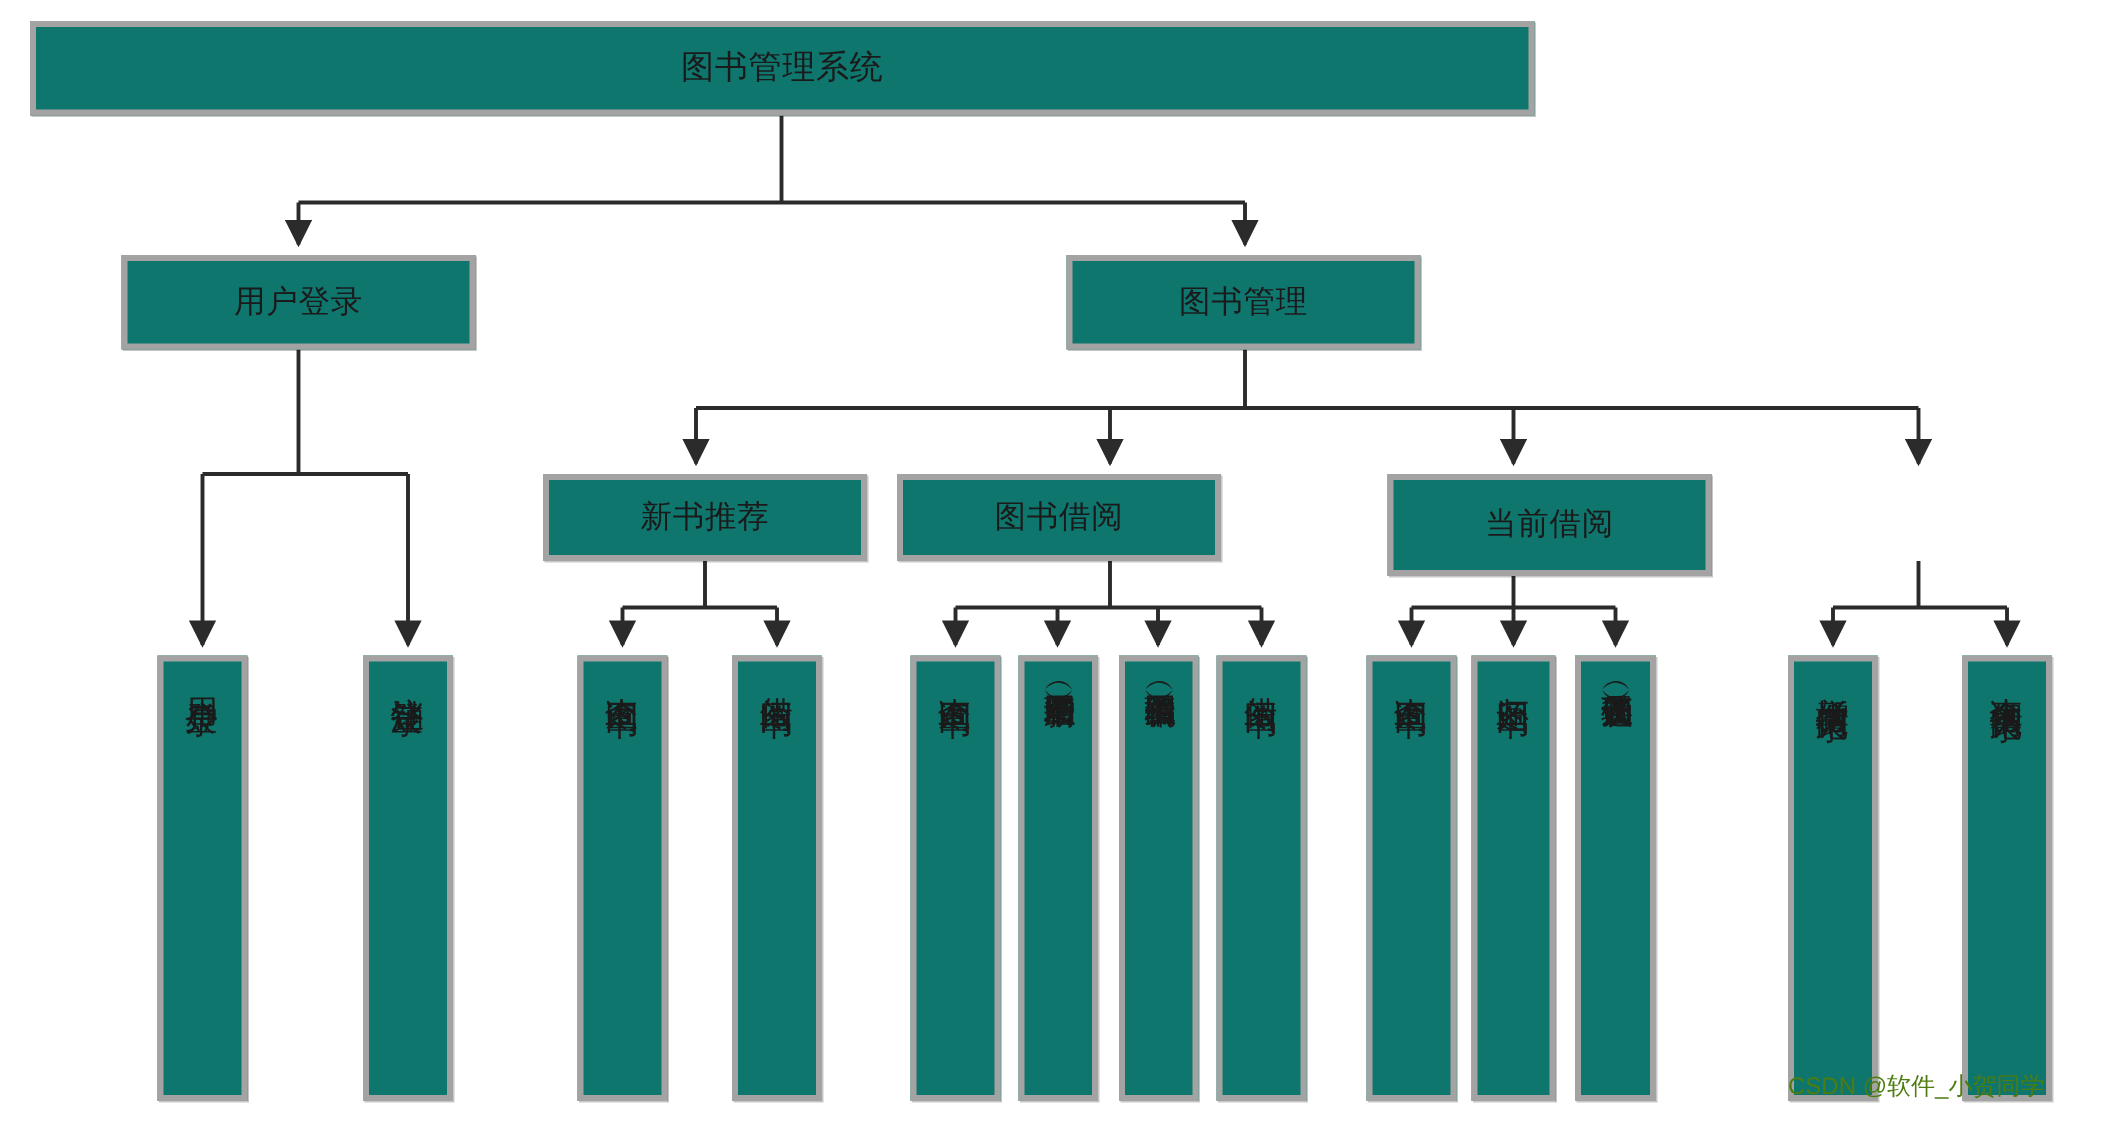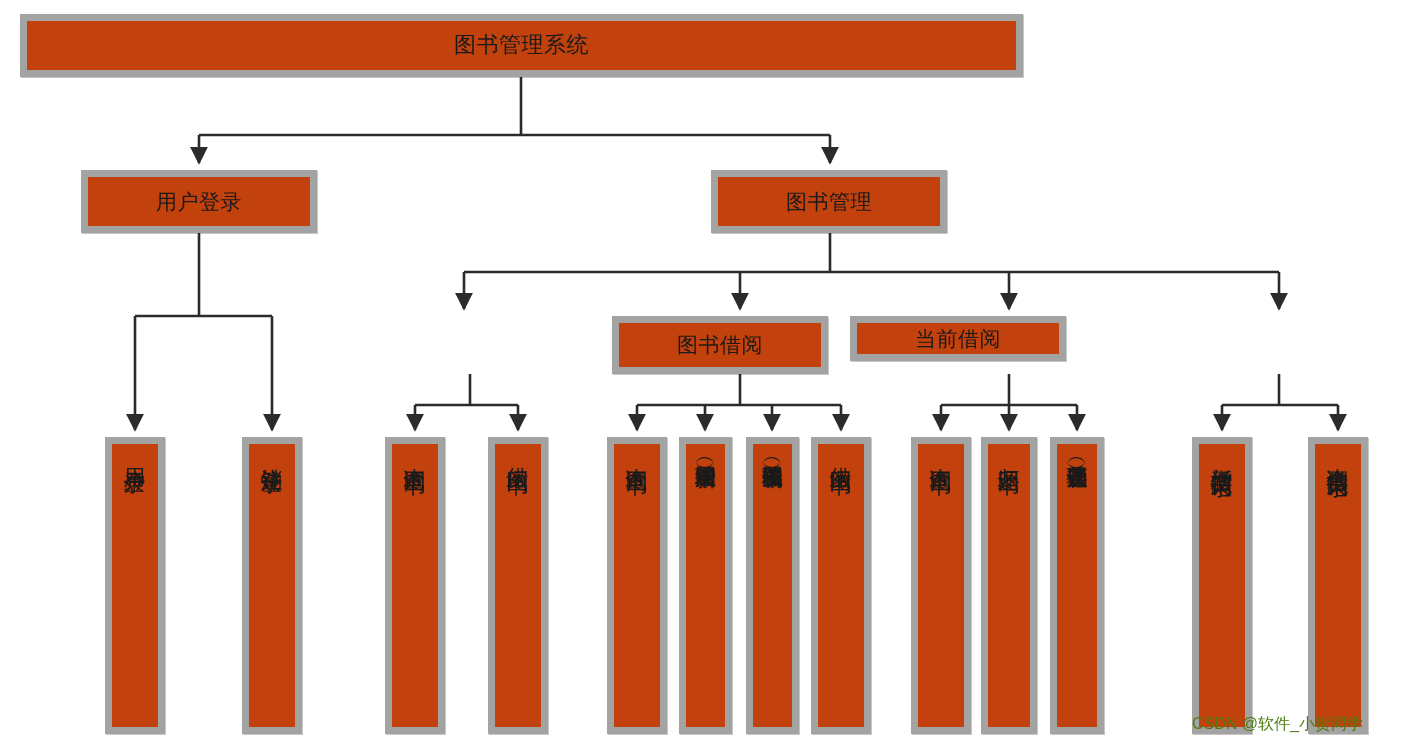--- a/index.html
+++ b/index.html
@@ -19,22 +19,22 @@
   #wires {
     position: absolute;
     left: 0; top: 0;
     width: 1405px;
     height: 747px;
     pointer-events: none;
   }
   .node {
     position: absolute;
     box-sizing: border-box;
-    border: 7px solid #a3a3a3;
-    background: #c2410c;
+    border: 4px solid #a3a3a3;
+    background: #0f766e;
     display: flex;
     align-items: center;
     justify-content: center;
     box-shadow: 1px 1px 0 rgba(0,0,0,0.22);
   }
   .node .label {
     color: #1a1a1a;
     text-align: center;
     line-height: 1.22;
     letter-spacing: 0.5px;
@@ -134,26 +134,29 @@
   </div>
 
   <div class="node h" style="left:81px; top:170px; width:236px; height:63px;">
     <span class="label">用户登录</span>
   </div>
 
   <div class="node h" style="left:711px; top:170px; width:236px; height:63px;">
     <span class="label">图书管理</span>
   </div>
 
-
-  <div class="node h" style="left:612px; top:316px; width:216px; height:58px;">
+  <div class="node h" style="left:362px; top:316px; width:216px; height:58px;">
+    <span class="label">新书推荐</span>
+  </div>
+
+  <div class="node h" style="left:598px; top:316px; width:216px; height:58px;">
     <span class="label">图书借阅</span>
   </div>
 
-  <div class="node h" style="left:850px; top:316px; width:216px; height:45px;">
+  <div class="node h" style="left:925px; top:316px; width:216px; height:68px;">
     <span class="label">当前借阅</span>
   </div>
 
 
   <div class="node v" style="left:105px; top:437px; width:60px; height:297px;">
     <span class="label">用户登录</span>
   </div>
 
   <div class="node v" style="left:242px; top:437px; width:60px; height:297px;">
     <span class="label">注销登录</span>

